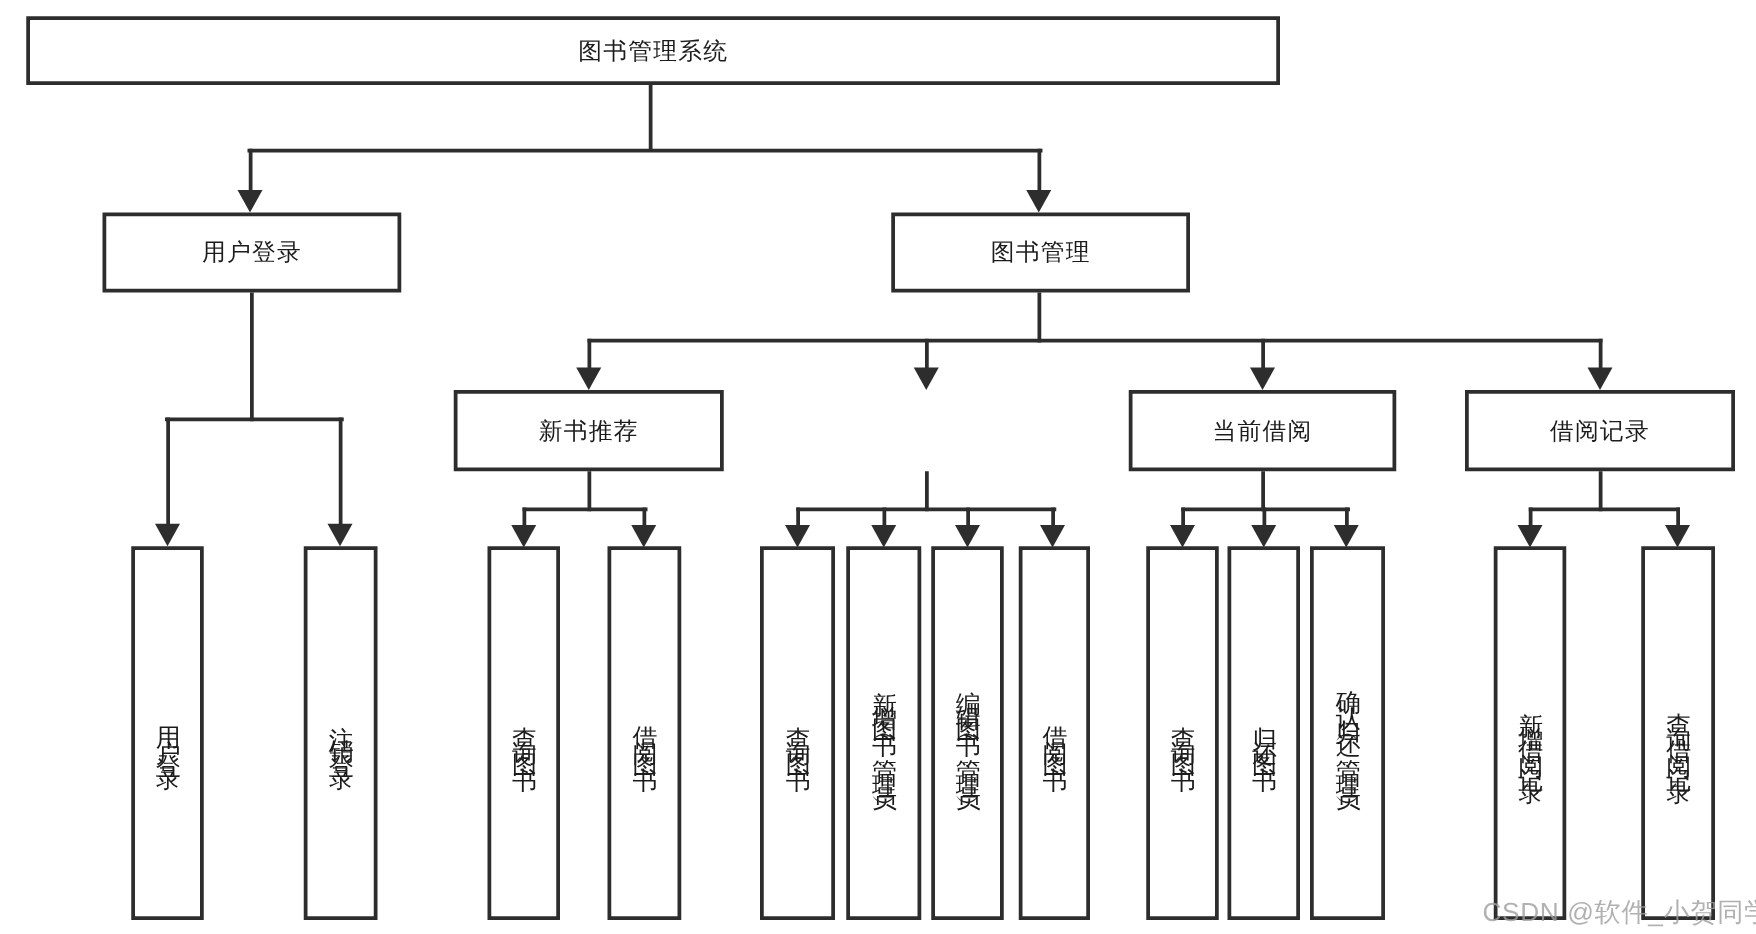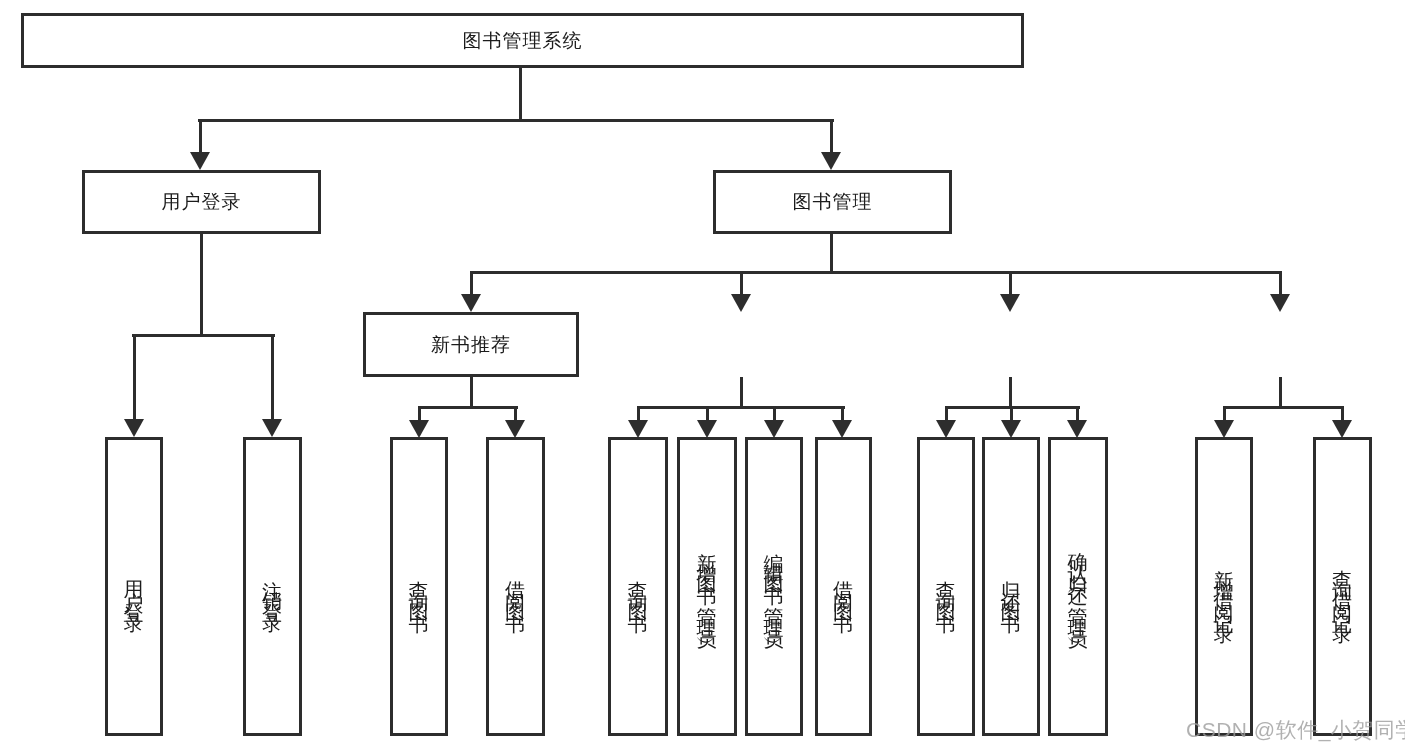--- a/index.html
+++ b/index.html
@@ -39,20 +39,26 @@
 
   <div class="box" style="left:82px;top:170px;width:239px;height:64px;">
     <span>用户登录</span>
   </div>
   <div class="box" style="left:713px;top:170px;width:239px;height:64px;">
     <span>图书管理</span>
   </div>
 
   <div class="box" style="left:363px;top:312px;width:216px;height:65px;">
     <span>新书推荐</span>
+  </div>
+  <div class="box" style="left:903px;top:312px;width:214px;height:65px;">
+    <span>当前借阅</span>
+  </div>
+  <div class="box" style="left:1172px;top:312px;width:216px;height:65px;">
+    <span>借阅记录</span>
   </div>
 
   <div class="box vbox" style="left:105px;top:437px;width:58px;height:299px;">
     <span>用户登录</span>
   </div>
   <div class="box vbox" style="left:243px;top:437px;width:59px;height:299px;">
     <span>注销登录</span>
   </div>
 
   <div class="box vbox" style="left:390px;top:437px;width:58px;height:299px;">

